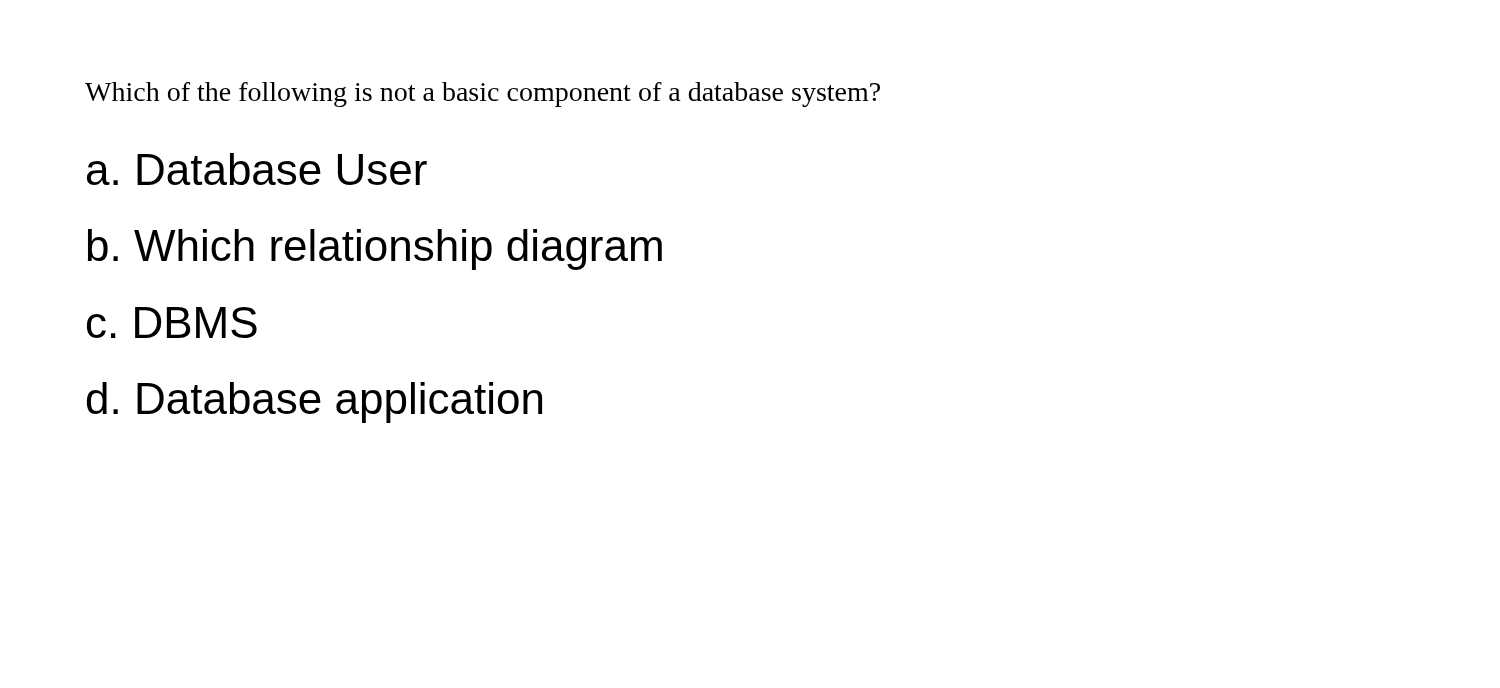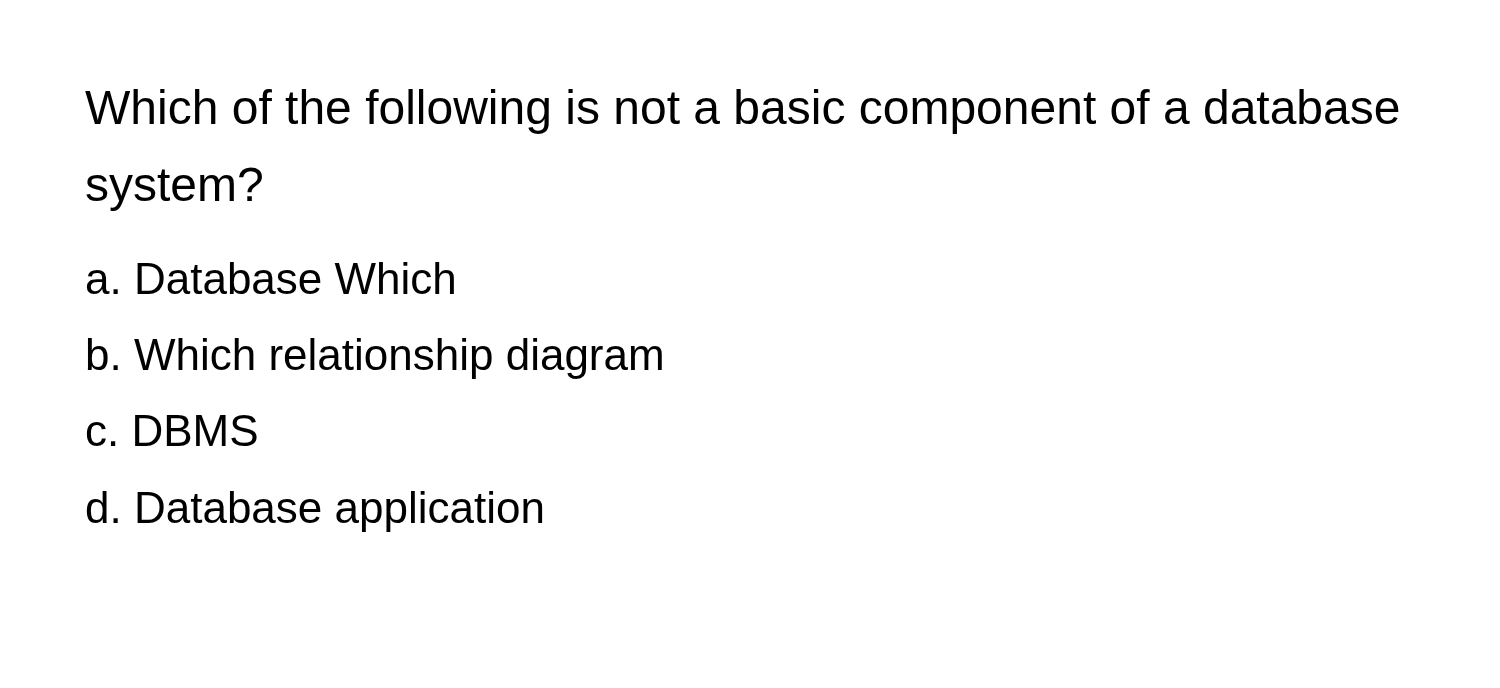--- a/index.html
+++ b/index.html
@@ -9,40 +9,41 @@
     }
     body {
       width: 1500px;
       height: 688px;
       background: #ffffff;
       font-family: -apple-system, BlinkMacSystemFont, "Segoe UI", Helvetica, Arial, sans-serif;
       padding: 70px 85px;
       color: #000000;
     }
     .question {
-      font-size: 48px;
+      font-size: 28px;
       line-height: 1.6;
       margin-bottom: 20px;
       font-weight: 400;
+      font-family: Liberation Serif, serif;
     }
     .option {
       font-size: 44px;
       line-height: 1.6;
       margin-bottom: 6px;
       font-weight: 400;
     }
   </style>
 </head>
 <body>
 
 <div class="question">Which of the following is not a basic component of a database system?</div>
 
 <div class="option">
   <span>a.</span>
-  <span>Database Which</span>
+  <span>Database User</span>
 </div>
 
 <div class="option">
   <span>b.</span>
   <span>Which relationship diagram</span>
 </div>
 
 <div class="option">
   <span>c.</span>
   <span>DBMS</span>

